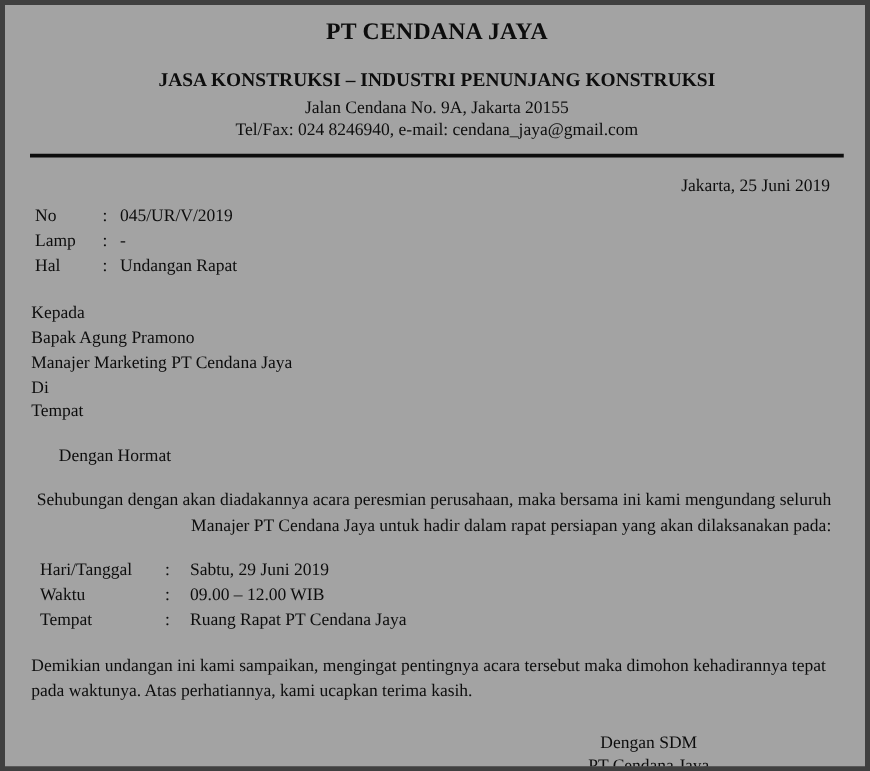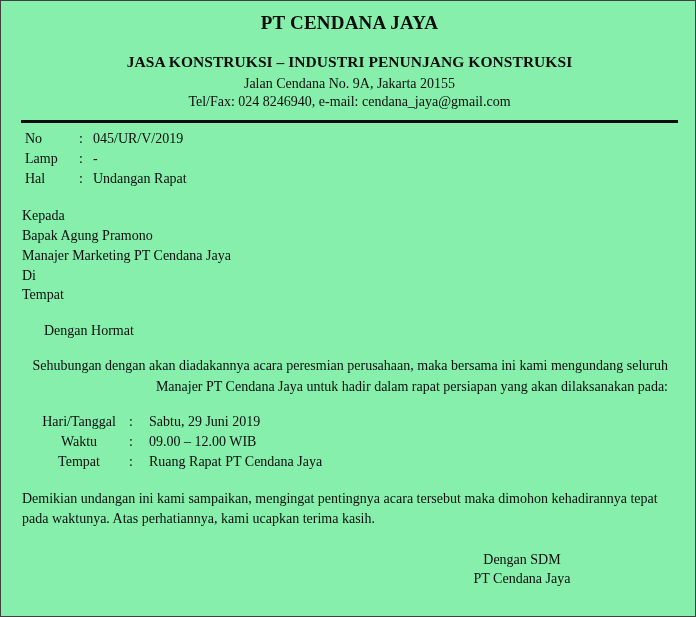--- a/index.html
+++ b/index.html
@@ -10,22 +10,22 @@
   body {
     font-family: "Liberation Serif", "DejaVu Serif", serif;
     color: #0d0d0d;
   }
 
   .page {
     position: relative;
     width: 696px;
     height: 617px;
     box-sizing: border-box;
-    background: #86efac;
-    border: 1px solid #404040;
+    background: #a3a3a3;
+    border: 4px solid #404040;
     overflow: hidden;
   }
 
   .inner {
     position: absolute;
     left: 20px;
     right: 17px;
     top: 0;
     bottom: 0;
   }
@@ -117,21 +117,21 @@
   
   .details-block {
     margin-top: 15px;
     padding-left: 8px;
     font-size: 14px;
   }
   .detail-row {
     display: flex;
     line-height: 1.45;
   }
-  .detail-label { width: 100px; flex: none; text-align: center; }
+  .detail-label { width: 100px; flex: none; }
   .detail-colon { width: 20px; flex: none; }
   .detail-value { flex: 1 1 auto; }
 
   
   .closing-paragraph {
     margin-top: 16px;
     padding-left: 1px;
     padding-right: 8px;
     font-size: 14px;
     line-height: 1.44;
@@ -157,20 +157,21 @@
 
     <div class="letterhead">
       <div class="company-name">PT CENDANA JAYA</div>
       <div class="company-business">JASA KONSTRUKSI – INDUSTRI PENUNJANG KONSTRUKSI</div>
       <div class="company-address">Jalan Cendana No. 9A, Jakarta 20155</div>
       <div class="company-contact">Tel/Fax: 024 8246940, e-mail: cendana_jaya@gmail.com</div>
     </div>
 
     <div class="header-rule"></div>
 
+    <div class="date-line">Jakarta, 25 Juni 2019</div>
 
     <div class="ref-block">
       <div class="ref-row">
         <span class="ref-label">No</span>
         <span class="ref-colon">:</span>
         <span class="ref-value">045/UR/V/2019</span>
       </div>
       <div class="ref-row">
         <span class="ref-label">Lamp</span>
         <span class="ref-colon">:</span>

